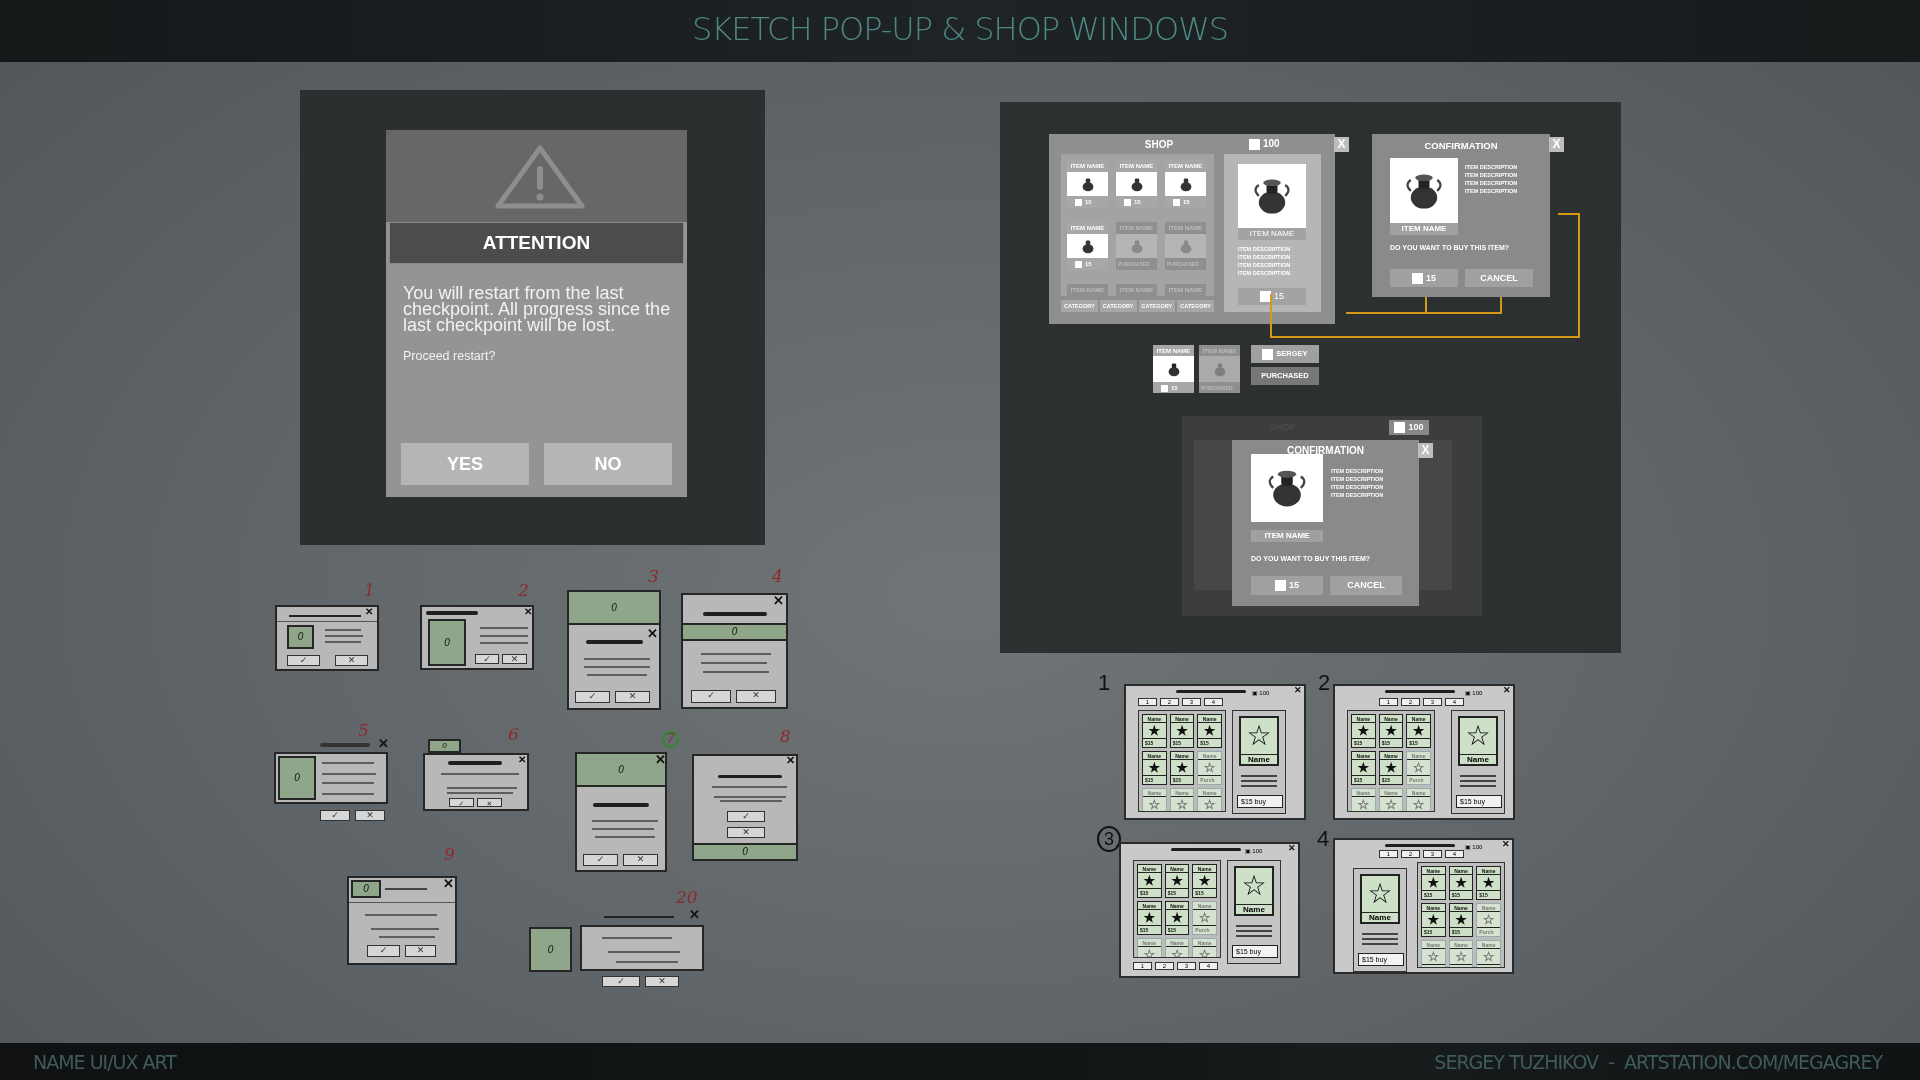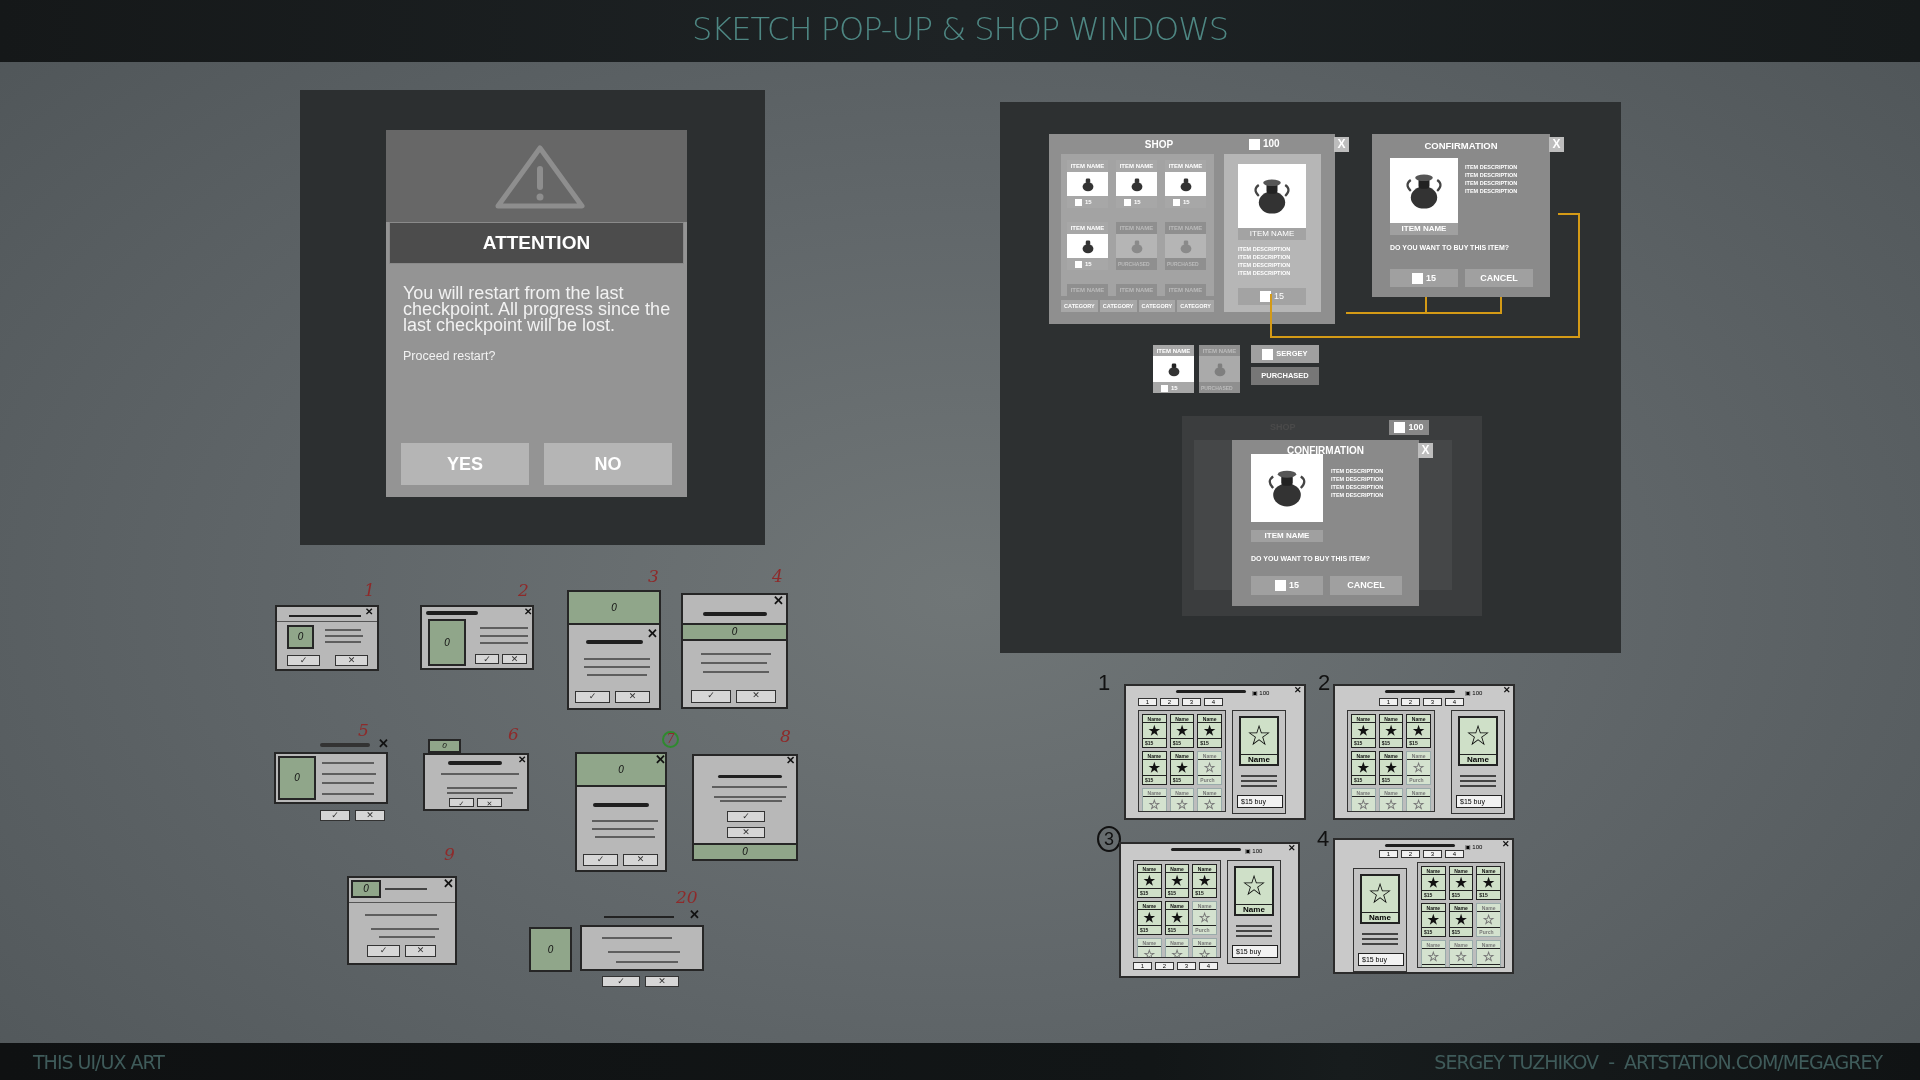--- a/index.html
+++ b/index.html
@@ -651,14 +651,14 @@
         <div class="ss-card faded">
           <div style="border-bottom:1px solid #222;height:8px;line-height:8px">Name</div>
           <div style="font-size:13px;line-height:15px">☆</div>
           <div style="border-top:1px solid #222;height:8px;line-height:8px;text-align:left;padding-left:2px">Purch</div>
         </div>
       </div>
     </div>
 </div>
 
 <div id="footer" class="abs"></div>
-<div class="abs foot-txt" style="left:33px">THIS UI/UX ART</div>
+<div class="abs foot-txt" style="left:33px">NAME UI/UX ART</div>
 <div class="abs foot-txt" style="right:38px;white-space:pre">SERGEY TUZHIKOV  -  ARTSTATION.COM/MEGAGREY</div>
 
 </body></html>

